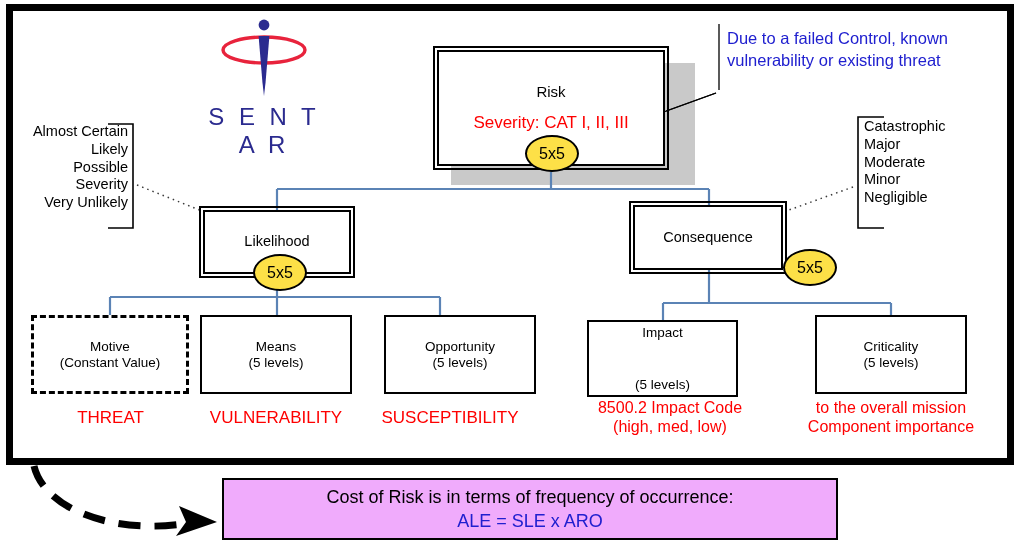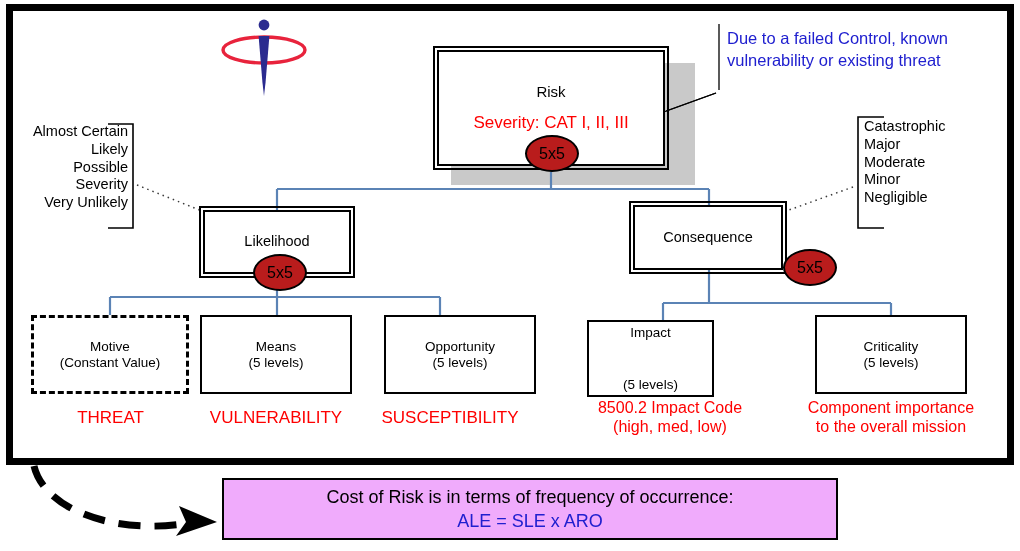--- a/index.html
+++ b/index.html
@@ -38,25 +38,25 @@
   #risk-sev{font-size:17px;color:#fe0000;margin-top:12px;white-space:nowrap;}
 
   
   #likelihood-box{left:203px;top:210px;width:148px;height:64px;font-size:14.5px;}
   #consequence-box{left:633px;top:205px;width:150px;height:65px;font-size:14.5px;}
 
   
   #motive-box{left:31px;top:315px;width:158px;height:79px;font-size:13.5px;}
   #means-box{left:200px;top:315px;width:152px;height:79px;font-size:13.5px;}
   #opportunity-box{left:384px;top:315px;width:152px;height:79px;font-size:13.5px;}
-  #impact-box{left:587px;top:320px;width:127px;height:77px;font-size:13.5px;gap:36px;}
+  #impact-box{left:587px;top:320px;width:151px;height:77px;font-size:13.5px;gap:36px;}
   #criticality-box{left:815px;top:315px;width:152px;height:79px;font-size:13.5px;}
 
   
-  .badge{position:absolute;background:#b91c1c;border:2px solid #000;
+  .badge{position:absolute;background:#fde047;border:2px solid #000;
          border-radius:50%;display:flex;align-items:center;justify-content:center;
          font-size:16px;color:#000;box-sizing:border-box;}
   #risk-badge{left:525px;top:135px;width:54px;height:37px;}
   #likelihood-badge{left:253px;top:254px;width:54px;height:37px;}
   #consequence-badge{left:783px;top:249px;width:54px;height:37px;}
 
   
   .bracket-list{position:absolute;font-size:14.5px;line-height:1.23;color:#000;}
   #likelihood-levels{left:10px;top:123px;width:118px;text-align:right;}
   #consequence-levels{left:864px;top:118px;width:110px;text-align:left;}
@@ -134,20 +134,22 @@
       <circle cx="264" cy="25" r="5.4" fill="#2b2b8f"></circle>
       <path d="M258.6 36 L269.4 36 L265.6 82 L264 96 L262.4 82 Z" fill="#2b2b8f"></path>
     </g>
 
     <g fill="none">
       <path d="M34 466 C 44 508, 110 534, 183 524" stroke="#000" stroke-width="7" stroke-dasharray="22,14" stroke-linecap="butt"></path>
       <path d="M179 506 L217 522 L176 536 L186 522 Z" fill="#000"></path>
     </g>
   </svg>
 
+  <div style="position:absolute;left:196px;top:103px;width:136px;text-align:center;
+              color:#2b2b8f;font-size:24px;letter-spacing:4px;">S E N T A R</div>
 
   <div id="callout-note">Due to a failed Control, known vulnerability or existing threat</div>
 
   <div class="node dbl" id="risk-box">
     <span class="l1" id="risk-title">Risk</span>
     <span class="l2" id="risk-sev">Severity: CAT I, II, III</span>
   </div>
   <div class="badge" id="risk-badge">5x5</div>
 
   <div class="node dbl" id="likelihood-box">
@@ -204,22 +206,22 @@
   <div class="red-cap" id="cap-threat">THREAT</div>
   <div class="red-cap" id="cap-vuln">VULNERABILITY</div>
   <div class="red-cap" id="cap-susc">SUSCEPTIBILITY</div>
 
   <div class="red-cap" id="cap-impact">
     <div>8500.2 Impact Code</div>
     <div>(high, med, low)</div>
   </div>
 
   <div class="red-cap" id="cap-crit">
+    <div>to the overall mission</div>
     <div>Component importance</div>
-    <div>to the overall mission</div>
   </div>
 
   <div id="cost-box">
     <div id="cost-line1">Cost of Risk is in terms of frequency of occurrence:</div>
     <div id="cost-line2">ALE = SLE x ARO</div>
   </div>
 
 </div>
 
 </body></html>

